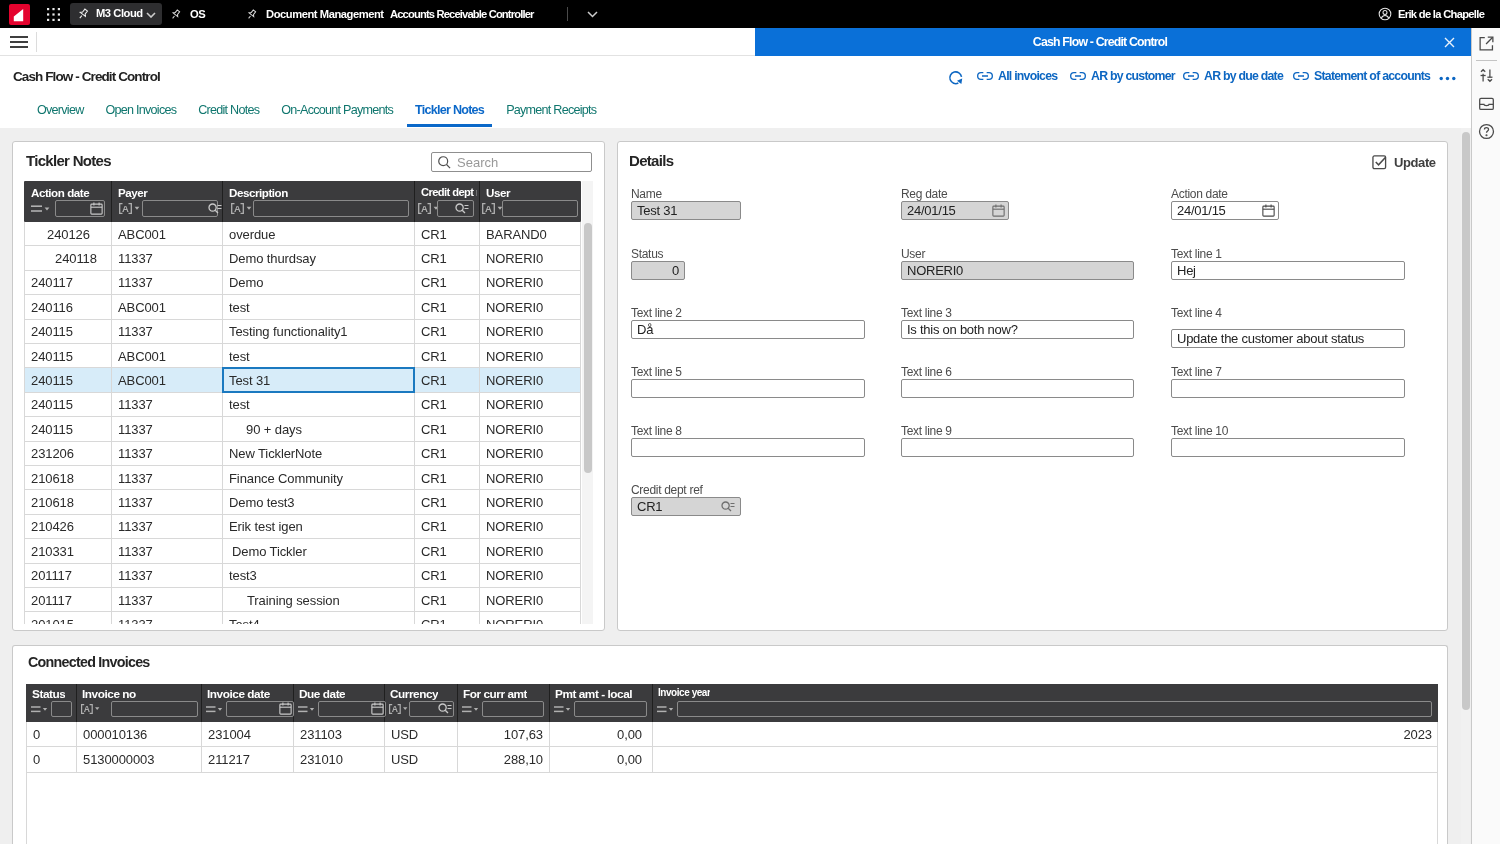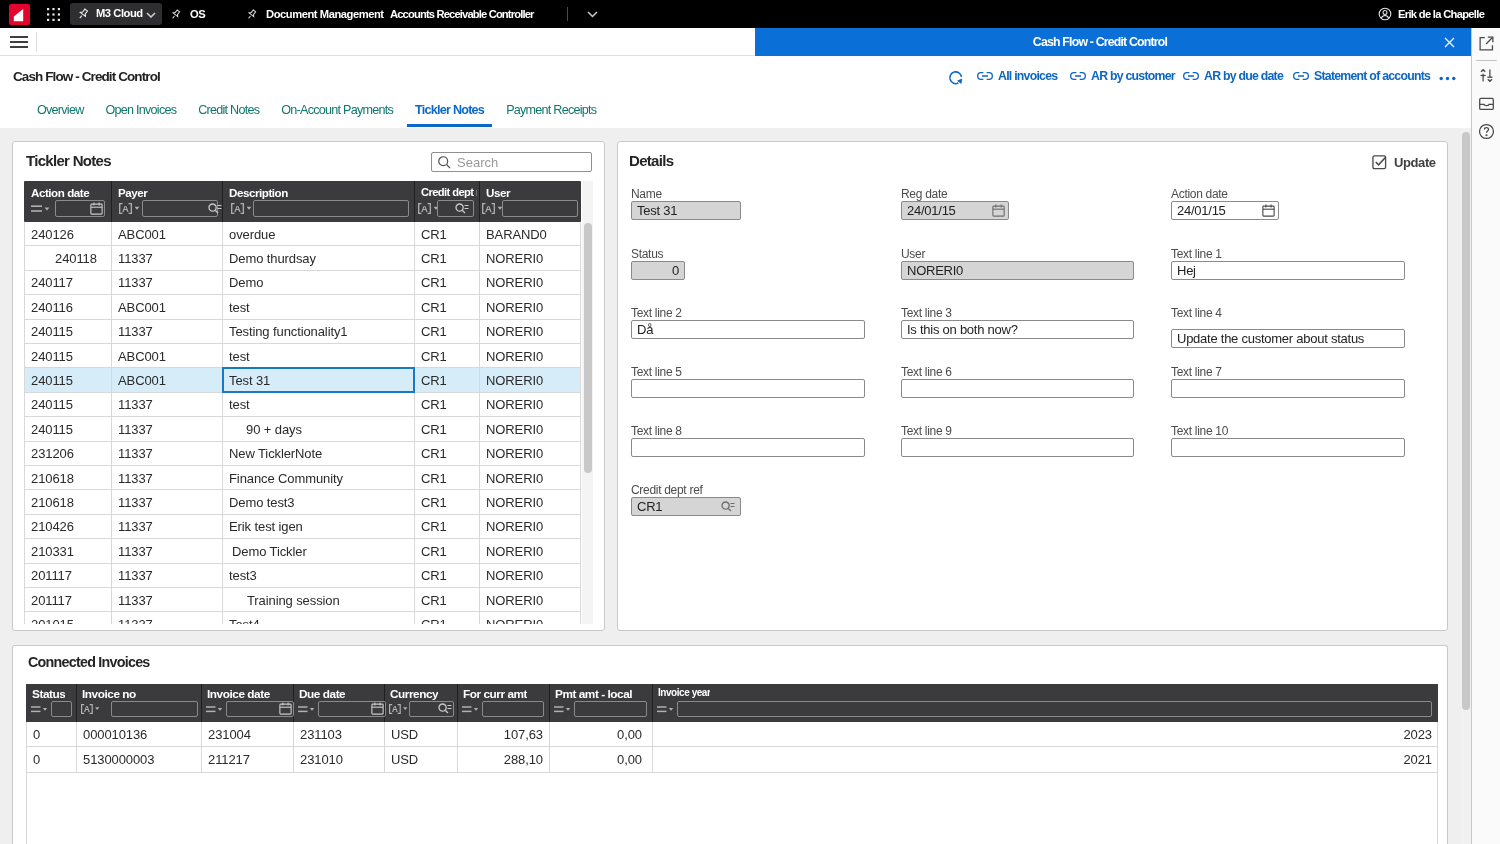--- a/index.html
+++ b/index.html
@@ -257,21 +257,21 @@
               <path d="M3.5 0.7 H0.7 V10.3 H3.5"></path>
               <path d="M9.5 0.7 H12.3 V10.3 H9.5"></path>
             </g>
             <text x="6.5" y="9" font-size="9.5" font-weight="bold" fill="#b0b0b0" text-anchor="middle" font-family="Liberation Sans">A</text>
             <path d="M15.6 3.8 L20.4 3.8 L18 6.8 Z" fill="#b0b0b0"></path>
           </svg>
 <div class="fin" style="left:478px;top:19px;width:76px;height:17px;"></div>
 </div>
 <div style="position:absolute;left:11px;top:80px;width:569px;height:402px;overflow:hidden;">
 <div style="position:absolute;left:0;top:0.0px;width:557px;height:24.4px;border-bottom:1px solid #d8d8d8;">
-<div class="cell" style="left:0px;top:4.5px;width:79px;padding-left:7px;">240126</div>
+<div class="cell" style="left:16px;top:4.5px;width:79px;padding-left:7px;">240126</div>
 <div class="cell" style="left:87px;top:4.5px;width:103px;padding-left:7px;">ABC001</div>
 <div class="cell" style="left:198px;top:4.5px;width:184px;padding-left:7px;">overdue</div>
 <div class="cell" style="left:390px;top:4.5px;width:57px;padding-left:7px;">CR1</div>
 <div class="cell" style="left:455px;top:4.5px;width:94px;padding-left:7px;">BARAND0</div>
 <div style="position:absolute;left:0px;top:0;width:1px;height:24.4px;background:#d8d8d8;"></div>
 <div style="position:absolute;left:87px;top:0;width:1px;height:24.4px;background:#d8d8d8;"></div>
 <div style="position:absolute;left:198px;top:0;width:1px;height:24.4px;background:#d8d8d8;"></div>
 <div style="position:absolute;left:390px;top:0;width:1px;height:24.4px;background:#d8d8d8;"></div>
 <div style="position:absolute;left:455px;top:0;width:1px;height:24.4px;background:#d8d8d8;"></div>
 <div style="position:absolute;left:556px;top:0;width:1px;height:24.4px;background:#d8d8d8;"></div>
@@ -666,21 +666,20 @@
 <div style="position:absolute;left:1411px;top:0;width:1px;height:25.3px;background:#d8d8d8;"></div>
 </div>
 <div style="position:absolute;left:13px;top:101.3px;width:1412px;height:25.3px;border-bottom:1px solid #d8d8d8;">
 <div class="cell" style="left:0px;top:5px;width:37px;padding-left:7px;">0</div>
 <div class="cell" style="left:50px;top:5px;width:112px;padding-left:7px;">5130000003</div>
 <div class="cell" style="left:175px;top:5px;width:79px;padding-left:7px;">211217</div>
 <div class="cell" style="left:267px;top:5px;width:78px;padding-left:7px;">231010</div>
 <div class="cell" style="left:358px;top:5px;width:60px;padding-left:7px;">USD</div>
 <div class="cell" style="left:431px;top:5px;width:86px;text-align:right;">288,10</div>
 <div class="cell" style="left:523px;top:5px;width:93px;text-align:right;">0,00</div>
-<div class="cell" style="left:626px;top:5px;width:780px;text-align:right;">2021</div>
 <div style="position:absolute;left:0px;top:0;width:1px;height:25.3px;background:#d8d8d8;"></div>
 <div style="position:absolute;left:50px;top:0;width:1px;height:25.3px;background:#d8d8d8;"></div>
 <div style="position:absolute;left:175px;top:0;width:1px;height:25.3px;background:#d8d8d8;"></div>
 <div style="position:absolute;left:267px;top:0;width:1px;height:25.3px;background:#d8d8d8;"></div>
 <div style="position:absolute;left:358px;top:0;width:1px;height:25.3px;background:#d8d8d8;"></div>
 <div style="position:absolute;left:431px;top:0;width:1px;height:25.3px;background:#d8d8d8;"></div>
 <div style="position:absolute;left:523px;top:0;width:1px;height:25.3px;background:#d8d8d8;"></div>
 <div style="position:absolute;left:626px;top:0;width:1px;height:25.3px;background:#d8d8d8;"></div>
 <div style="position:absolute;left:1411px;top:0;width:1px;height:25.3px;background:#d8d8d8;"></div>
 </div>

